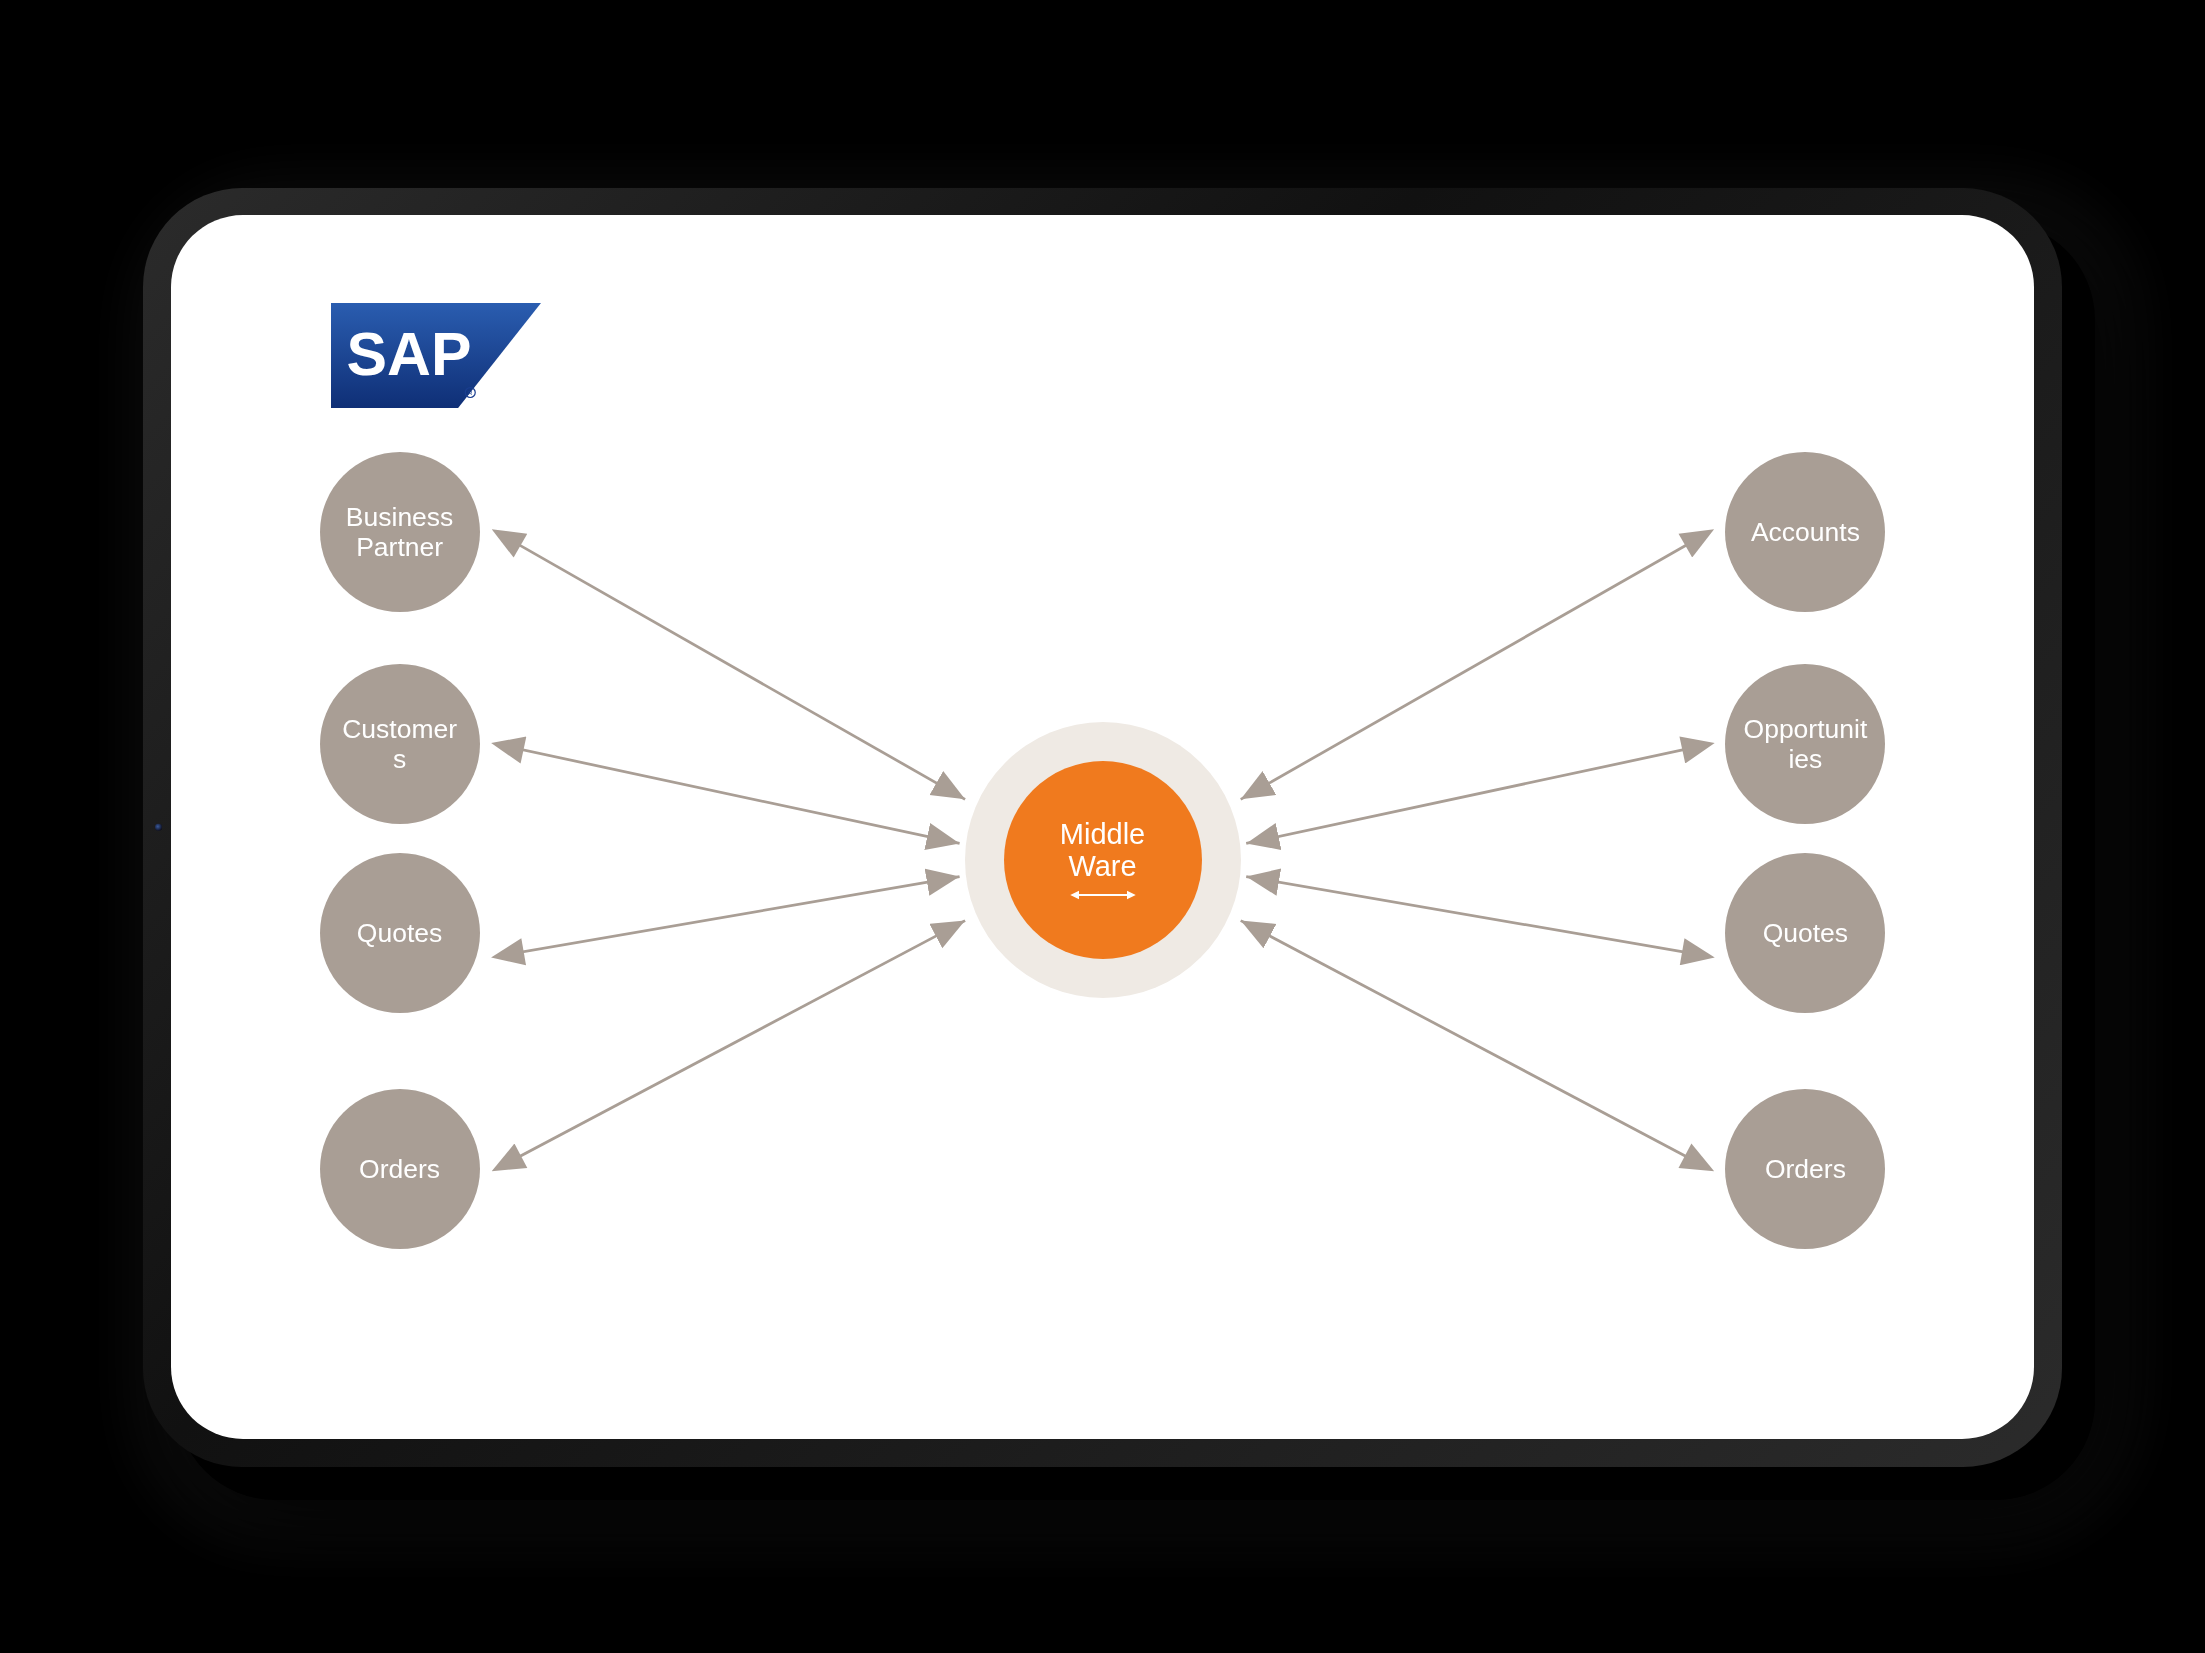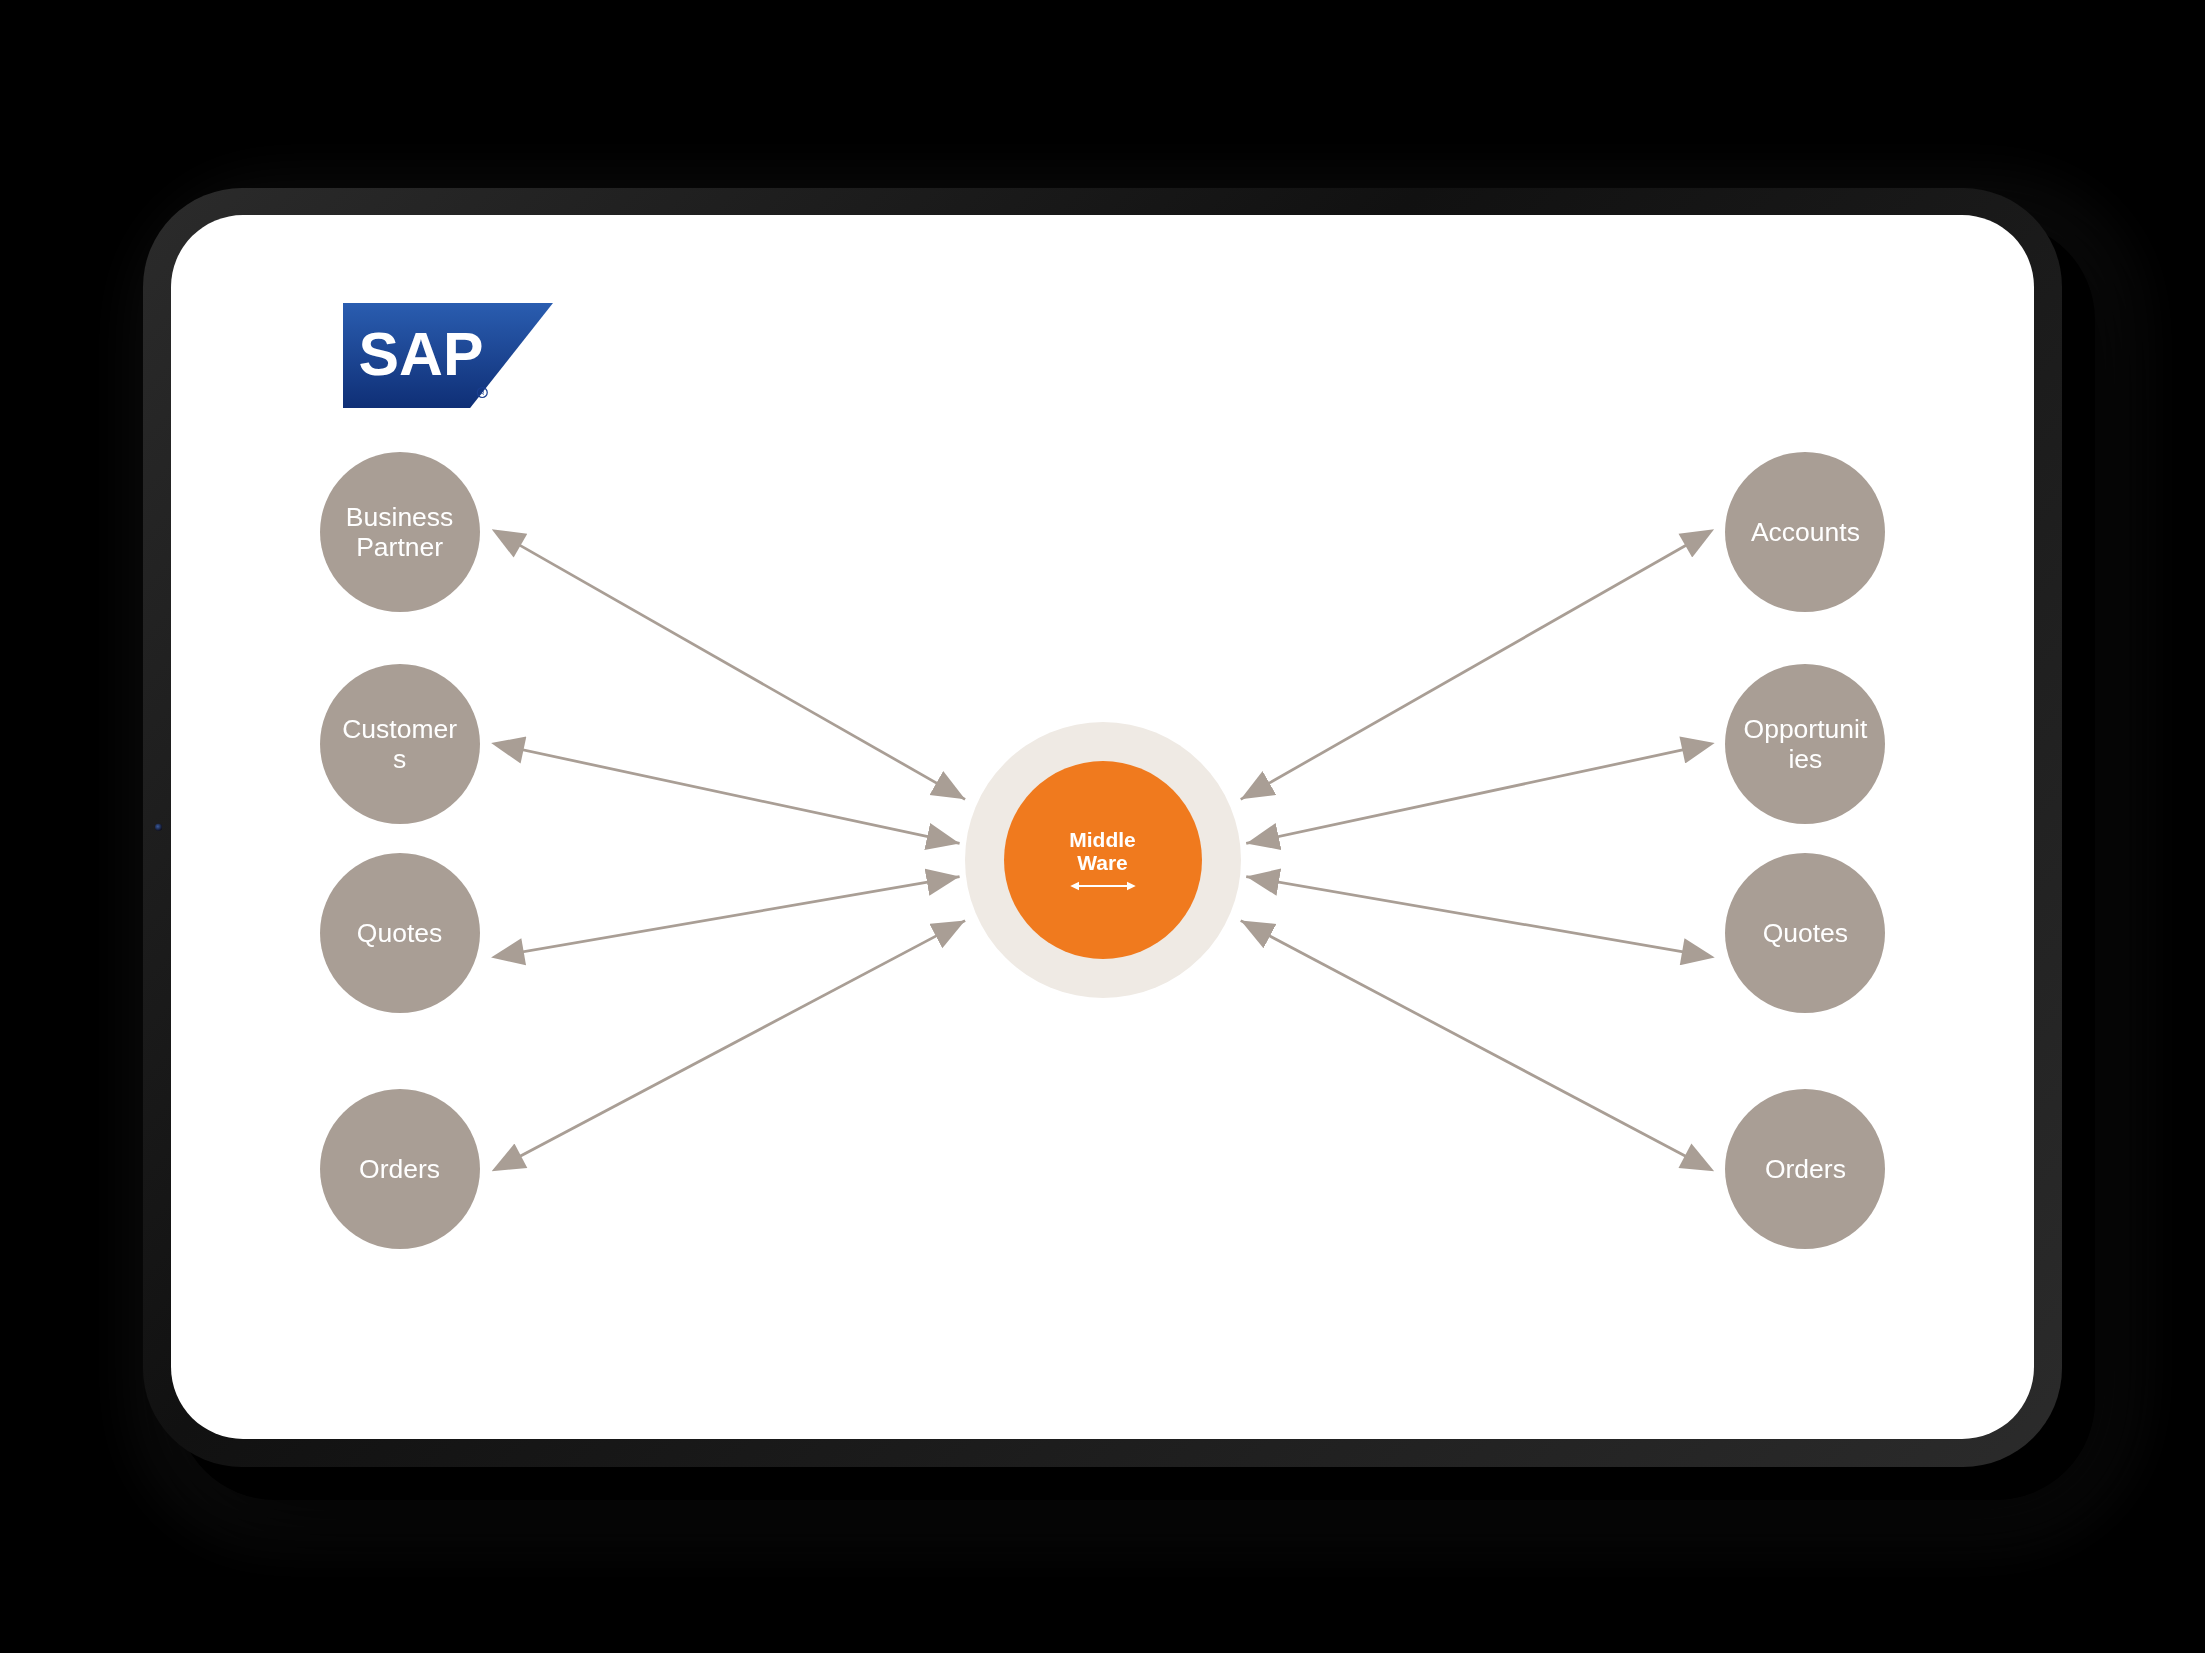--- a/index.html
+++ b/index.html
@@ -52,21 +52,21 @@
     width: 6.6px;
     height: 6.6px;
     background: radial-gradient(circle at 40% 40%, #3a5a9a 0%, #0a0a1a 80%);
     border-radius: 50%;
   }
 
   
   .logo-sap {
     position: absolute;
     top: 88px;
-    left: 172px;
+    left: 160px;
   }
   .logo-salesforce {
     position: absolute;
     top: 77px;
     right: 165px;
   }
 
   
   .node {
     position: absolute;
@@ -110,24 +110,23 @@
   .middleware-core {
     width: 198px;
     height: 198px;
     background: #f07a1e;
     border-radius: 50%;
     display: flex;
     flex-direction: column;
     align-items: center;
     justify-content: center;
     color: #fff;
-    font-size: 21px;
+    font-size: 29px;
     line-height: 1.1;
     text-align: center;
-    font-weight: bold;
   }
   .mw-arrow {
     margin-top: 5.5px;
     width: 66px;
     height: 12px;
   }
 
   svg.connectors {
     position: absolute;
     top: 0; left: 0;

